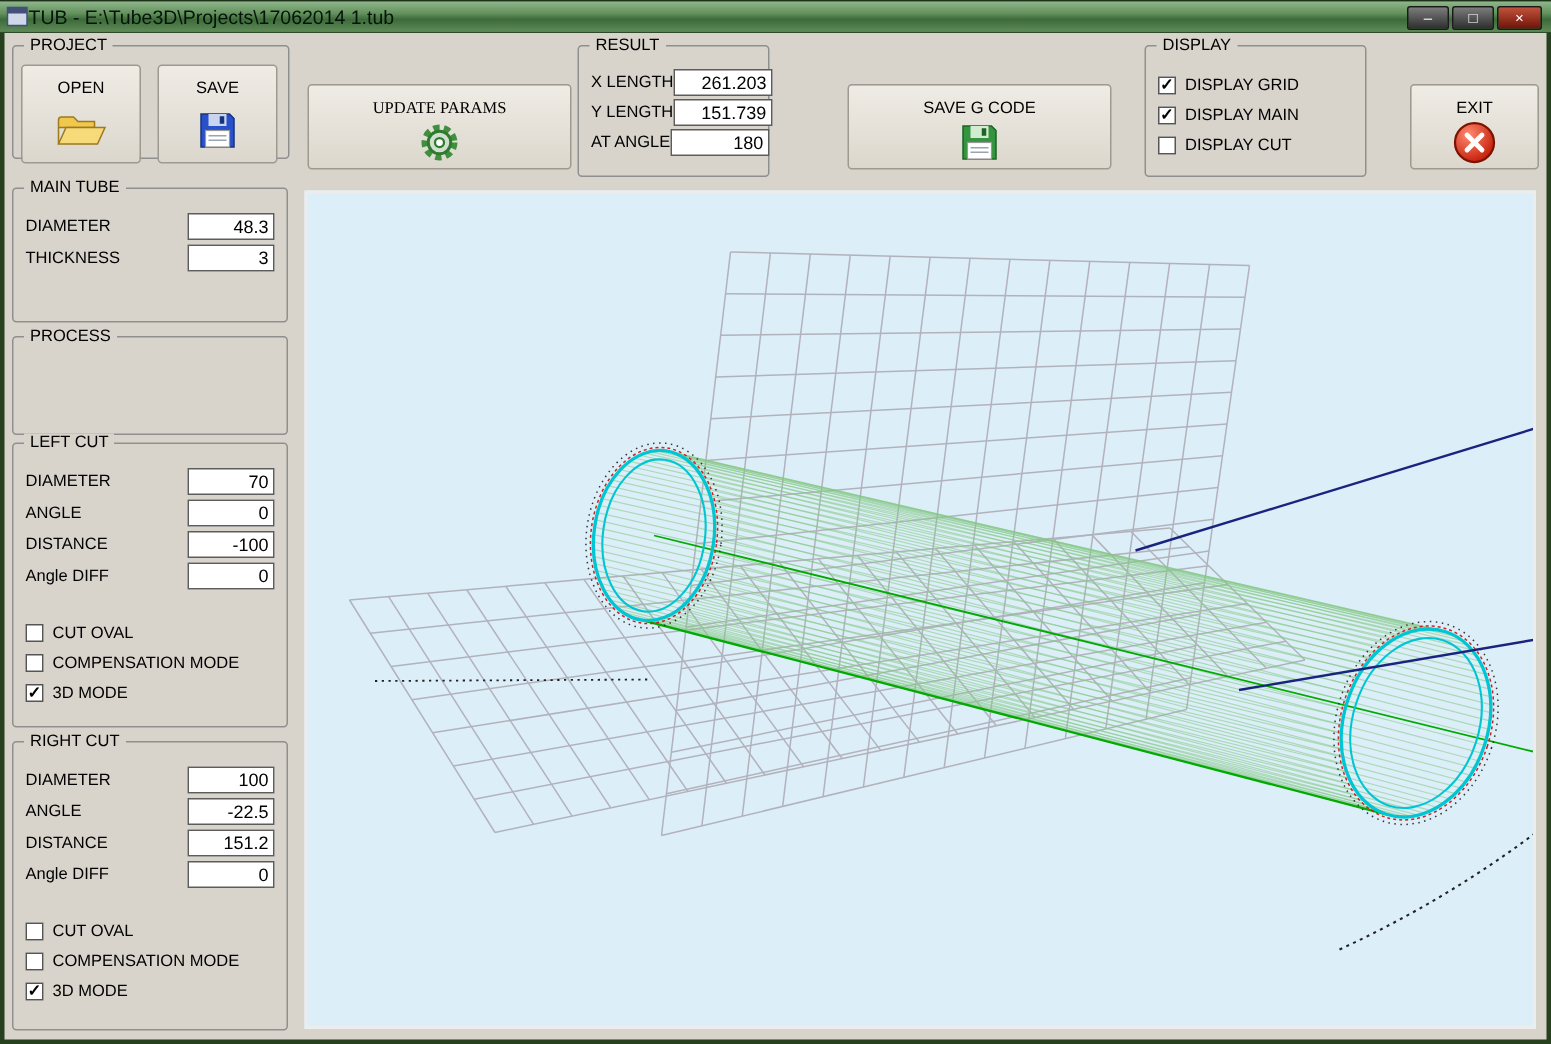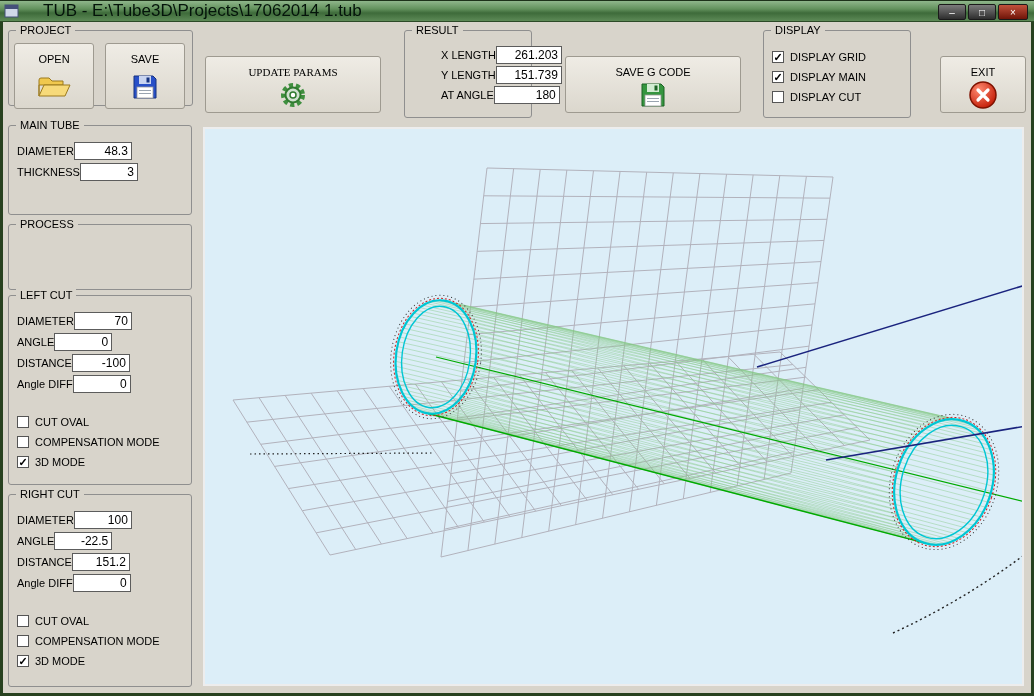--- a/index.html
+++ b/index.html
@@ -17,21 +17,21 @@
   .frame-l { left:0; top:22px; width:3px; height:674px; }
   .frame-r { right:0; top:22px; width:3px; height:674px; }
   .frame-b { left:0; bottom:0; width:1034px; height:3px; }
   .titlebar {
     position:absolute; left:0; top:0; width:1034px; height:22px;
     background:linear-gradient(180deg,#8fb68b 0%, #62915c 40%, #3e6b3a 60%, #5d8a57 100%);
     border-top:1px solid #1d3119; border-bottom:1px solid #2c4a27;
     display:flex; align-items:center; z-index:60;
   }
   .app-icon { margin-left:4px; display:inline-flex; }
-  .title-text { margin-left:24px; font-size:17px; color:#04140a; white-space:nowrap; }
+  .title-text { margin-left:0; font-size:13px; color:#04140a; white-space:nowrap; }
   .caption-btns { position:absolute; right:6px; top:3px; display:flex; gap:2px; }
   .cap {
     width:28px; height:16px; border:1px solid #1a1a1a; border-radius:2px;
     background:linear-gradient(180deg,#7c7c7c,#2e2e2e);
     color:#fff; font-size:10px; line-height:13px; text-align:center; cursor:pointer;
     font-family:"Liberation Sans", sans-serif; padding:0;
   }
   .cap.close { background:linear-gradient(180deg,#c2523c,#6f1408); width:30px; }
   
   .groupbox {
@@ -45,21 +45,21 @@
   .tool-btn {
     position:absolute;
     background:linear-gradient(180deg,#efece5,#dbd7cd);
     border:1px solid #9e9a90; border-radius:3px;
     display:flex; flex-direction:column; align-items:center;
     padding-top:9px; cursor:pointer; font-family:"Liberation Sans", sans-serif;
   }
   .tool-btn .t { font-size:11px; color:#000; }
   .tool-btn .ic { flex:1; display:flex; align-items:center; justify-content:center; }
   .rows { padding-top:13px; }
-  .row { display:flex; justify-content:flex-start; align-items:center; margin:3px 8px 0 8px; height:18px; }
+  .row { display:flex; justify-content:space-between; align-items:center; margin:3px 8px 0 8px; height:18px; }
   .gb-result .row { margin:2px 6px 0 8px; }
   .lbl { font-size:11px; white-space:nowrap; }
   .val {
     width:58px; height:18px; background:#fff; border:1px solid #5c5c5c;
     font-size:12px; text-align:right; padding:0 3px; font-family:"Liberation Sans", sans-serif;
   }
   .gb-result .val { width:66px; }
   
   .cb { display:flex; align-items:center; gap:6px; margin:5px 8px 0 8px; height:15px; cursor:pointer; }
   .cb .box {
@@ -135,21 +135,21 @@
   <span class="t">UPDATE PARAMS</span>
   <span class="ic">
     <svg width="28" height="28" viewBox="0 0 28 28">
       <circle cx="14" cy="14" r="9" fill="none" stroke="#3f8f3f" stroke-width="6" stroke-dasharray="3.8 2.6"></circle>
       <circle cx="14" cy="14" r="7.5" fill="#cfe0cf" stroke="#2f7a2f" stroke-width="2"></circle>
       <circle cx="14" cy="14" r="3" fill="#ffffff" stroke="#2f7a2f" stroke-width="1.5"></circle>
     </svg>
   </span>
 </button>
 
-<div class="groupbox gb-result" style="left:404px;top:30px;width:128px;height:88px;padding-left:28px;">
+<div class="groupbox gb-result" style="left:385px;top:30px;width:128px;height:88px;">
   <span class="gb-label">RESULT</span>
   <div class="rows">
     <div class="row">
       <span class="lbl">X LENGTH</span>
       <input class="val" value="261.203" style="">
     </div>
     <div class="row">
       <span class="lbl">Y LENGTH</span>
       <input class="val" value="151.739" style="">
     </div>

